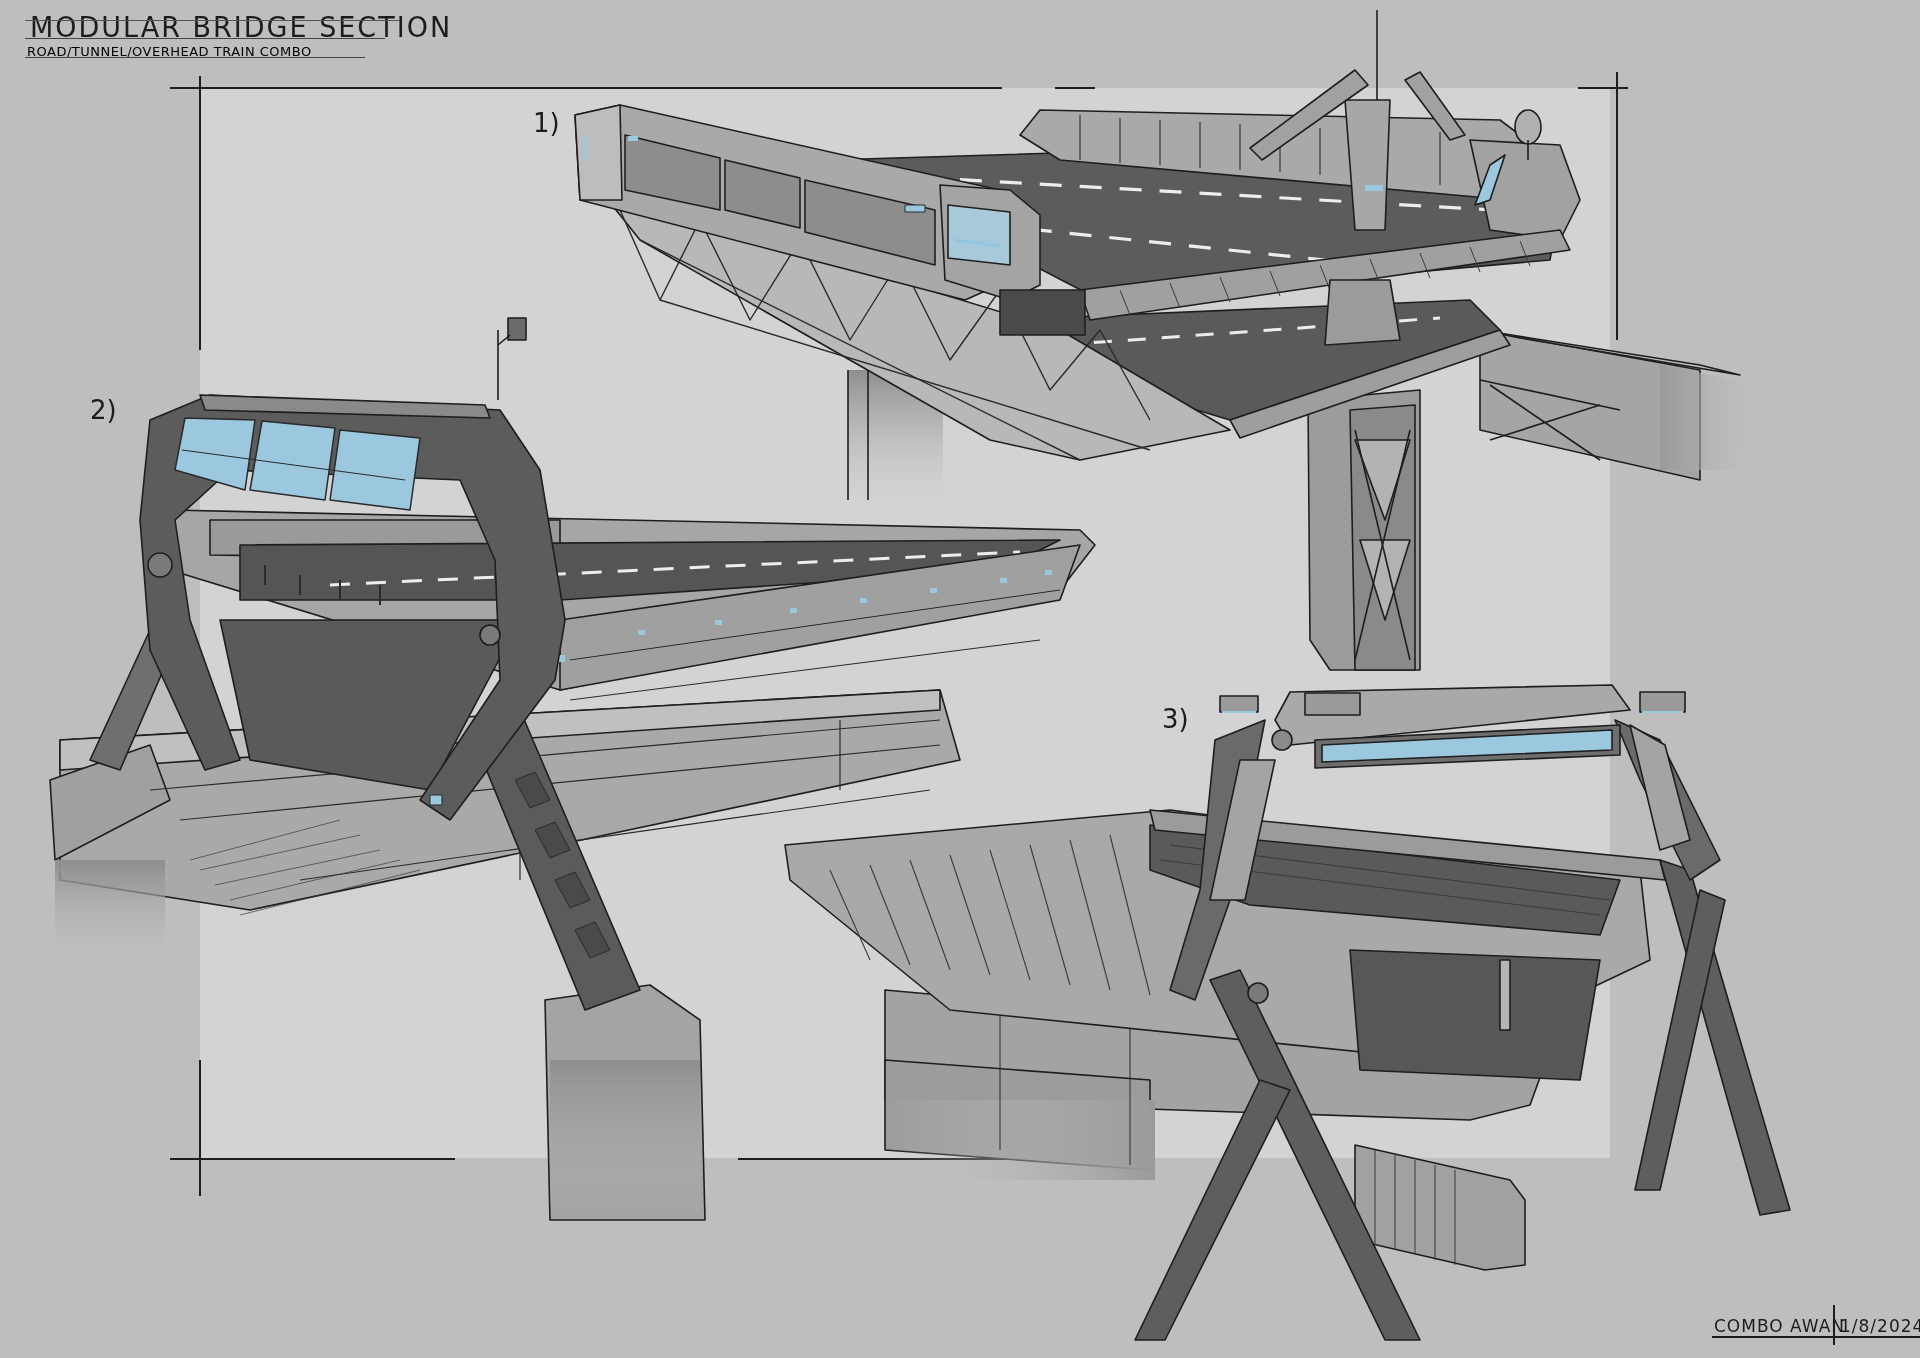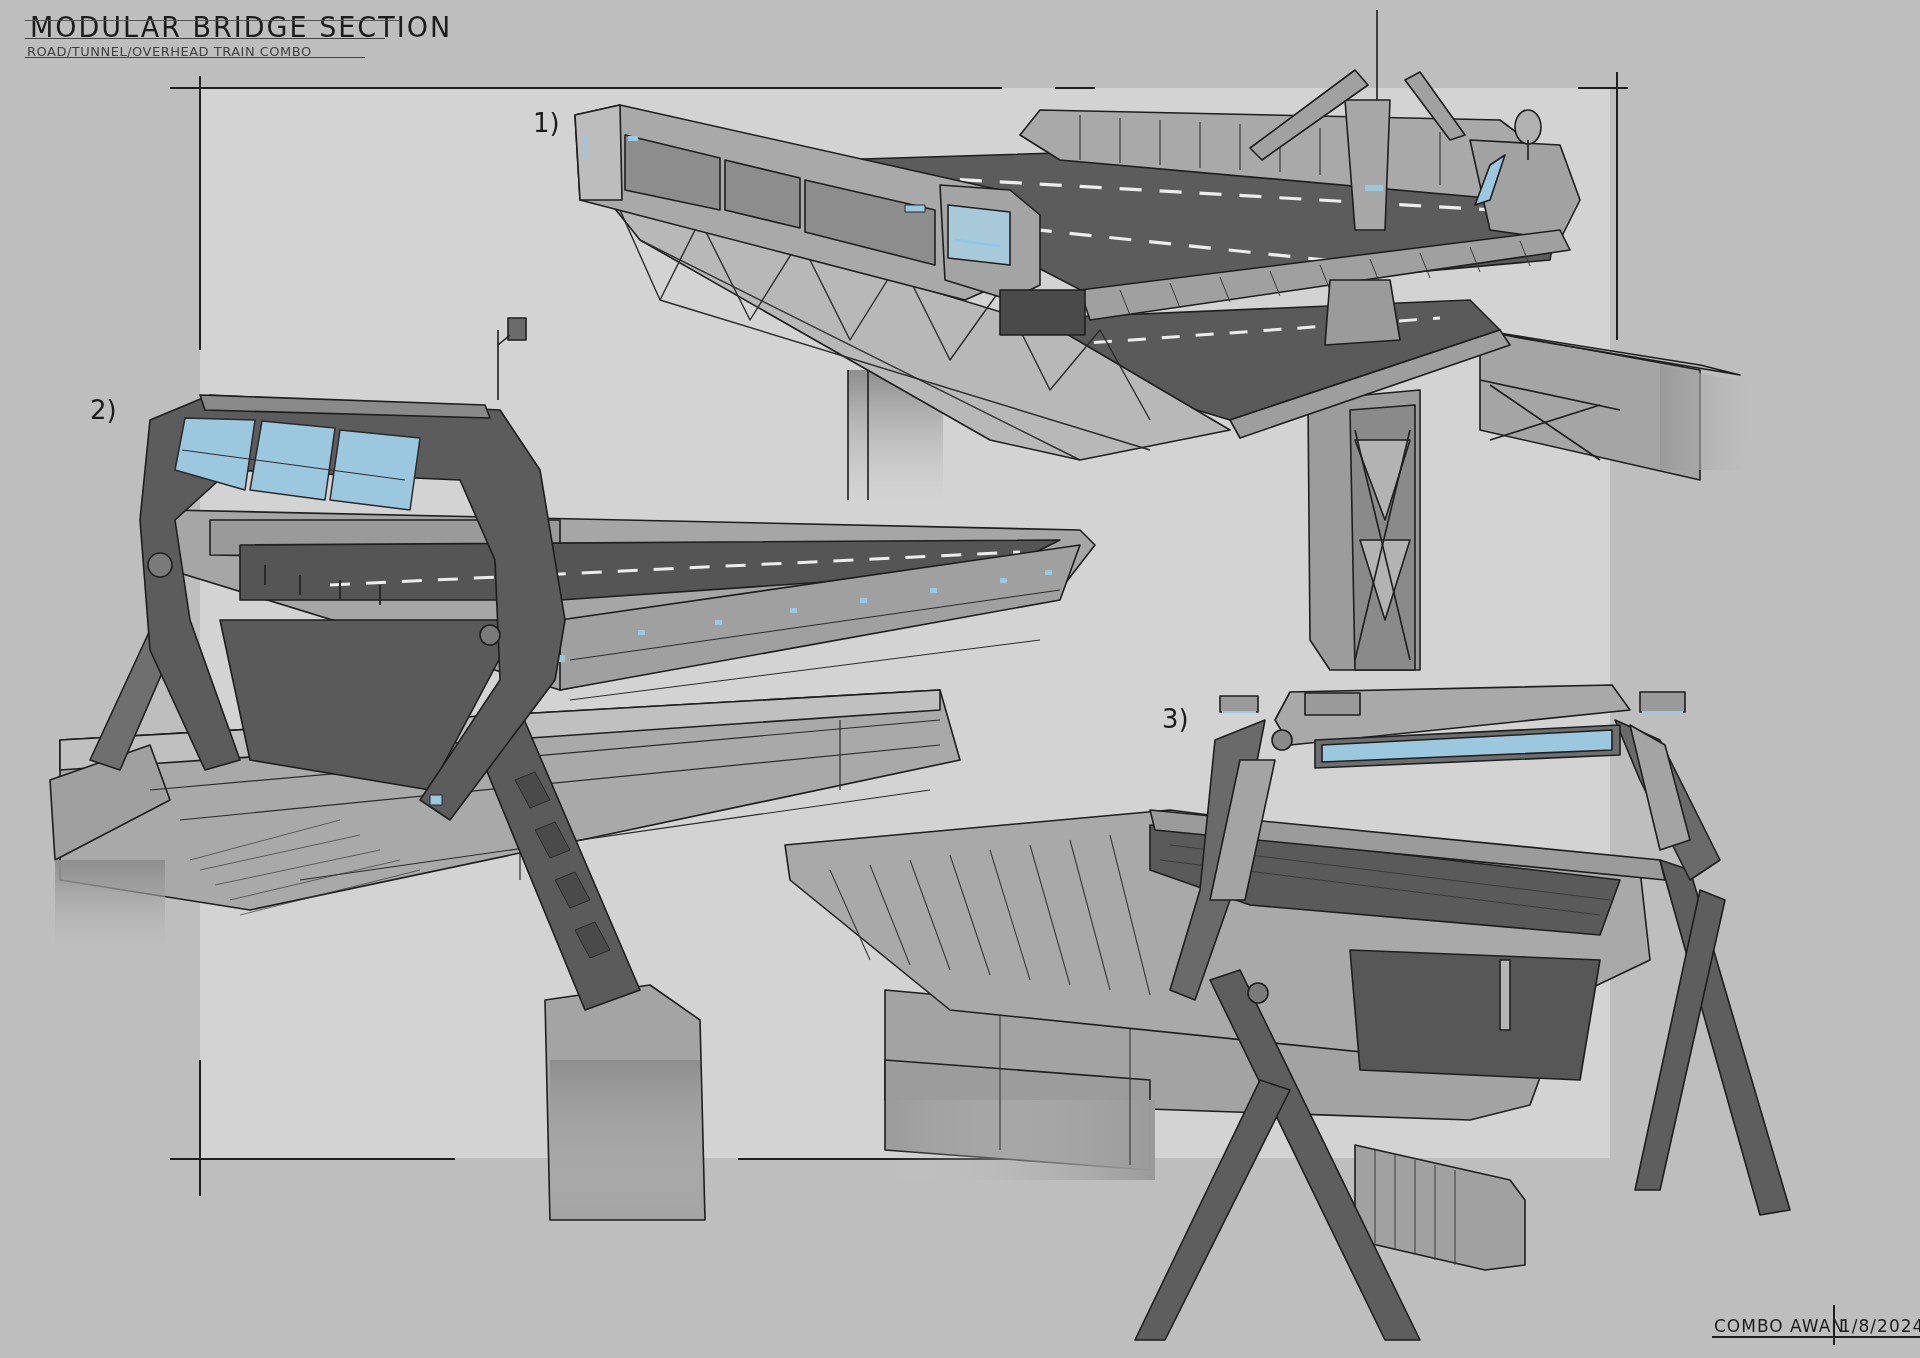--- a/index.html
+++ b/index.html
@@ -13,21 +13,21 @@
     background: #d3d3d3;
   }
   .rule { position: absolute; background: #1e1e1e; }
   .title {
     position: absolute; left: 30px; top: 12px; font-size: 27px; letter-spacing: 2px;
     color: #1c1c1c; font-family: "DejaVu Sans", sans-serif; font-weight: normal;
     transform: scaleY(1.05);
   }
   .subtitle {
     position: absolute; left: 27px; top: 44px; font-size: 13px; letter-spacing: 0.5px;
-    color: #404040; font-family: "DejaVu Sans", sans-serif;
+    color: #000000; font-family: "DejaVu Sans", sans-serif;
   }
   .num {
     position: absolute; font-size: 26px; color: #1c1c1c;
     font-family: "DejaVu Sans", sans-serif; font-weight: normal;
   }
   .sig {
     position: absolute; top: 1316px; font-size: 17px; letter-spacing: 1px; color: #1c1c1c;
     font-family: "DejaVu Sans", sans-serif;
   }
   svg.art { position: absolute; left: 0; top: 0; }

